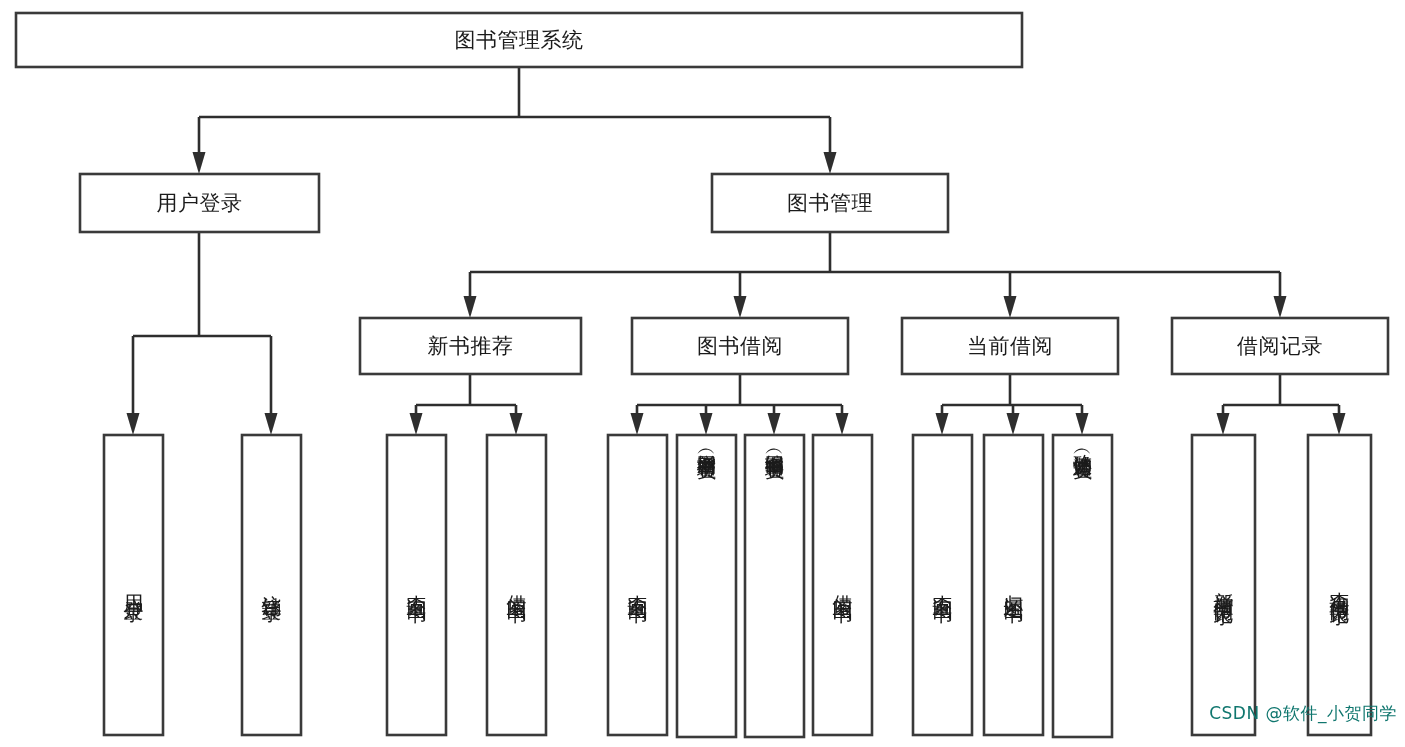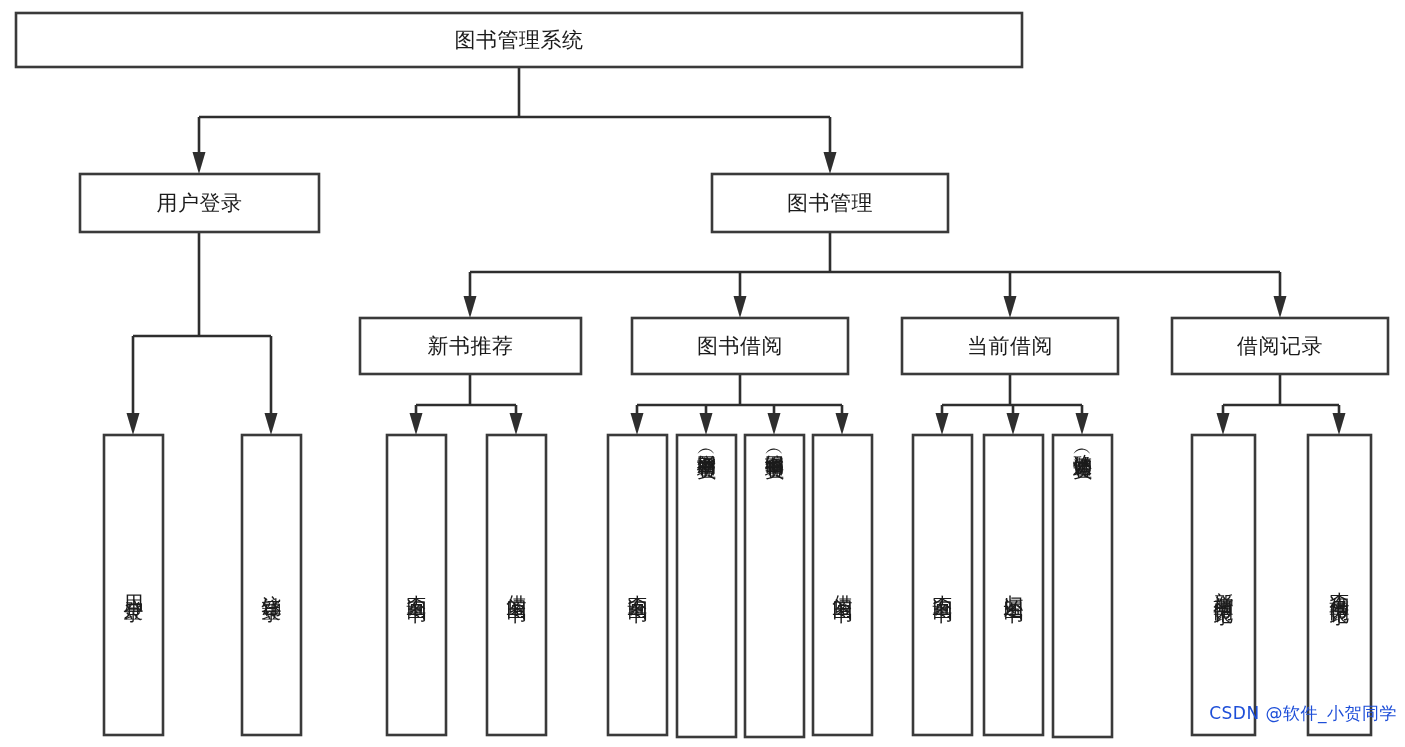--- a/index.html
+++ b/index.html
@@ -65,21 +65,21 @@
     text-align: center;
     pointer-events: none;
     user-select: none;
   }
   .watermark {
     position: absolute;
     right: 8px;
     bottom: 6px;
     font-family: "DejaVu Sans", "Liberation Sans", sans-serif;
     font-size: 17px;
-    color: #1d4ed8;
+    color: #0f766e;
     letter-spacing: 0.5px;
     white-space: nowrap;
   }
 </style>
 </head>
 <body>
 
 <div id="diagram-root">
 
   <svg id="tree-svg" viewBox="0 0 1405 747" xmlns="http://www.w3.org/2000/svg">

